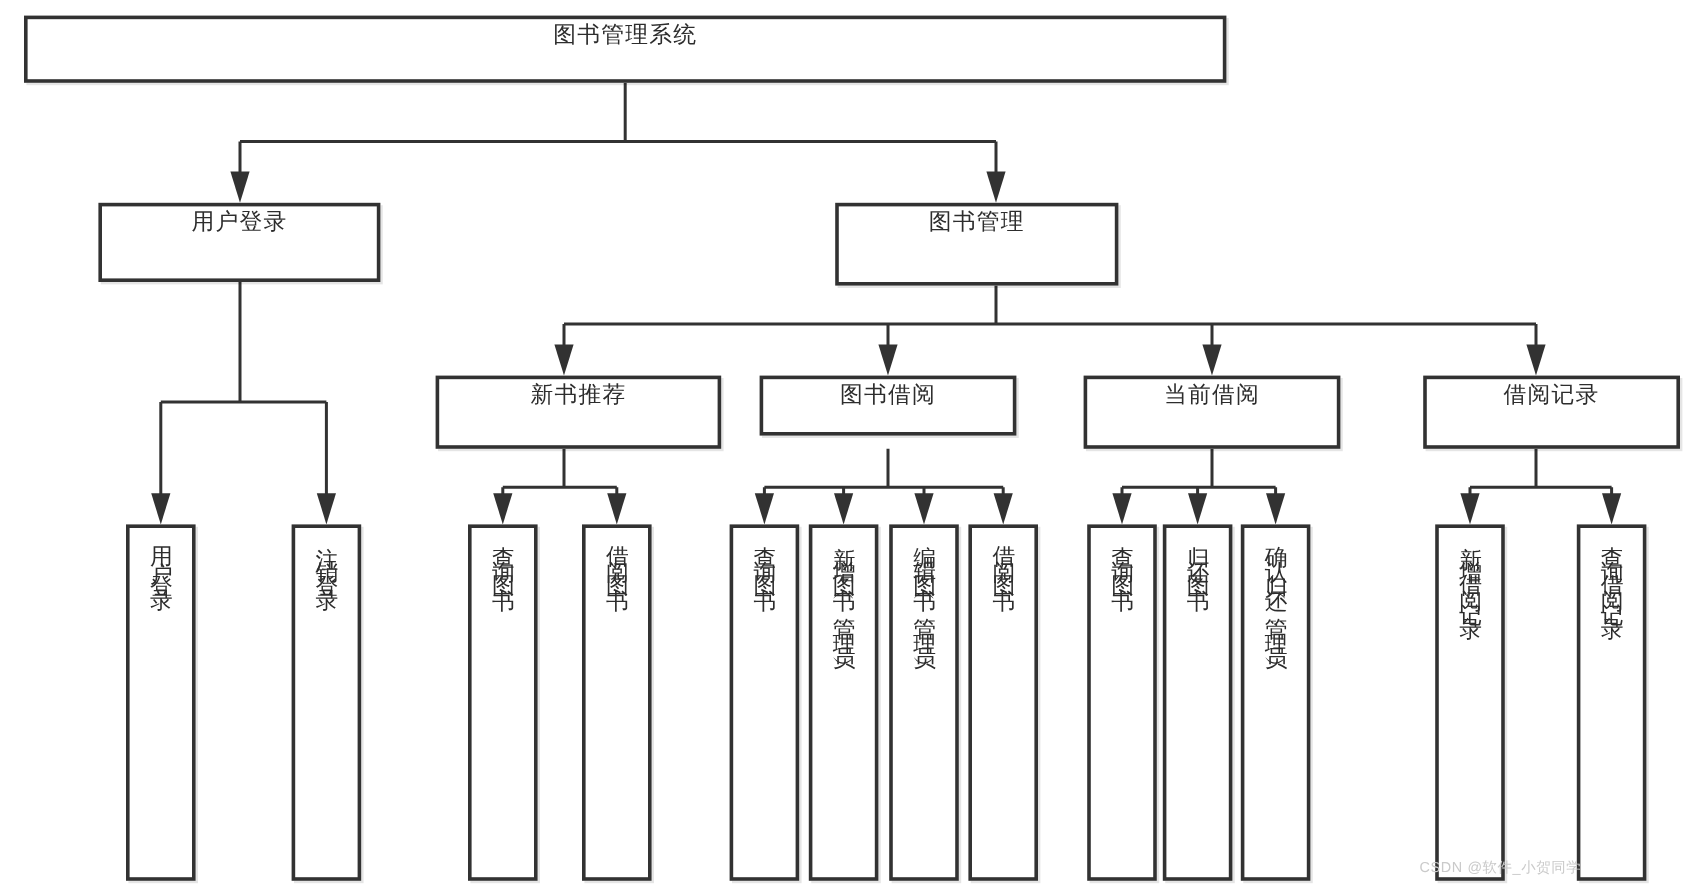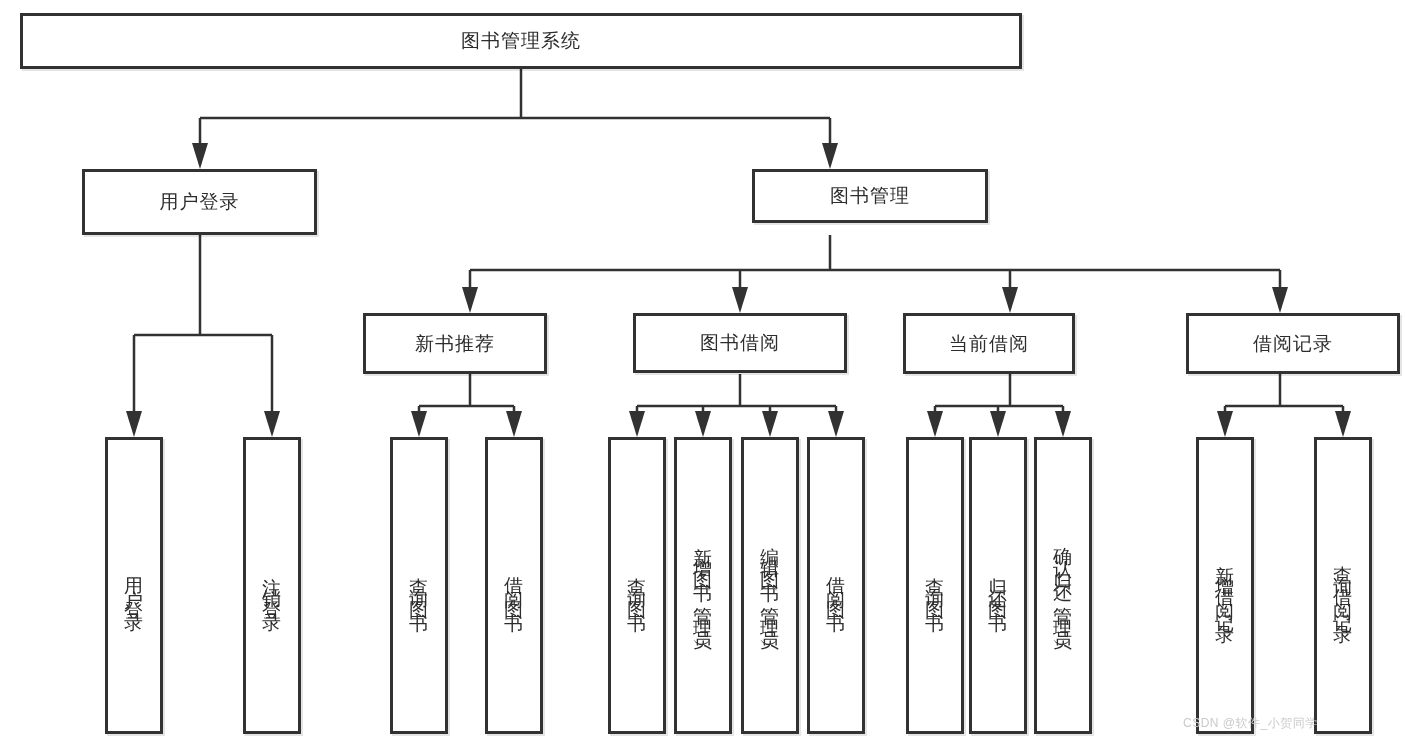--- a/index.html
+++ b/index.html
@@ -15,21 +15,21 @@
     background:var(--bg);
     font-family:"Liberation Sans",sans-serif;
     overflow:hidden;
   }
   svg.connectors{position:absolute;left:0;top:0;z-index:0;}
   .box{
     position:absolute;
     box-sizing:border-box;
     border:3px solid var(--line);
     background:var(--bg);
-    display:flex;align-items:center;justify-content:center;
+    display:flex;justify-content:center;
     color:var(--text);
     z-index:1;
     box-shadow:2px 2px 0 rgba(0,0,0,0.10);
   }
   .hbox{font-size:19px;letter-spacing:1px;}
   .vbox{font-size:19px;}
   .vbox .vtext{
     writing-mode:vertical-rl;
     text-orientation:mixed;
     letter-spacing:12px;
@@ -82,31 +82,31 @@
     </g>
   </svg>
 
   <div class="box hbox" style="left:20px;top:13px;width:1002px;height:56px">
     <span>图书管理系统</span>
   </div>
 
   <div class="box hbox" style="left:82px;top:169px;width:235px;height:66px">
     <span>用户登录</span>
   </div>
-  <div class="box hbox" style="left:752px;top:169px;width:236px;height:54px">
+  <div class="box hbox" style="left:696px;top:169px;width:236px;height:69px">
     <span>图书管理</span>
   </div>
 
-  <div class="box hbox" style="left:363px;top:313px;width:184px;height:61px">
+  <div class="box hbox" style="left:363px;top:313px;width:238px;height:61px">
     <span>新书推荐</span>
   </div>
-  <div class="box hbox" style="left:633px;top:313px;width:214px;height:60px">
+  <div class="box hbox" style="left:633px;top:313px;width:214px;height:50px">
     <span>图书借阅</span>
   </div>
-  <div class="box hbox" style="left:903px;top:313px;width:172px;height:61px">
+  <div class="box hbox" style="left:903px;top:313px;width:214px;height:61px">
     <span>当前借阅</span>
   </div>
   <div class="box hbox" style="left:1186px;top:313px;width:214px;height:61px">
     <span>借阅记录</span>
   </div>
 
   <div class="box vbox" style="left:105px;top:437px;width:58px;height:297px">
     <span class="vtext">用户登录</span>
   </div>
   <div class="box vbox" style="left:243px;top:437px;width:58px;height:297px">

